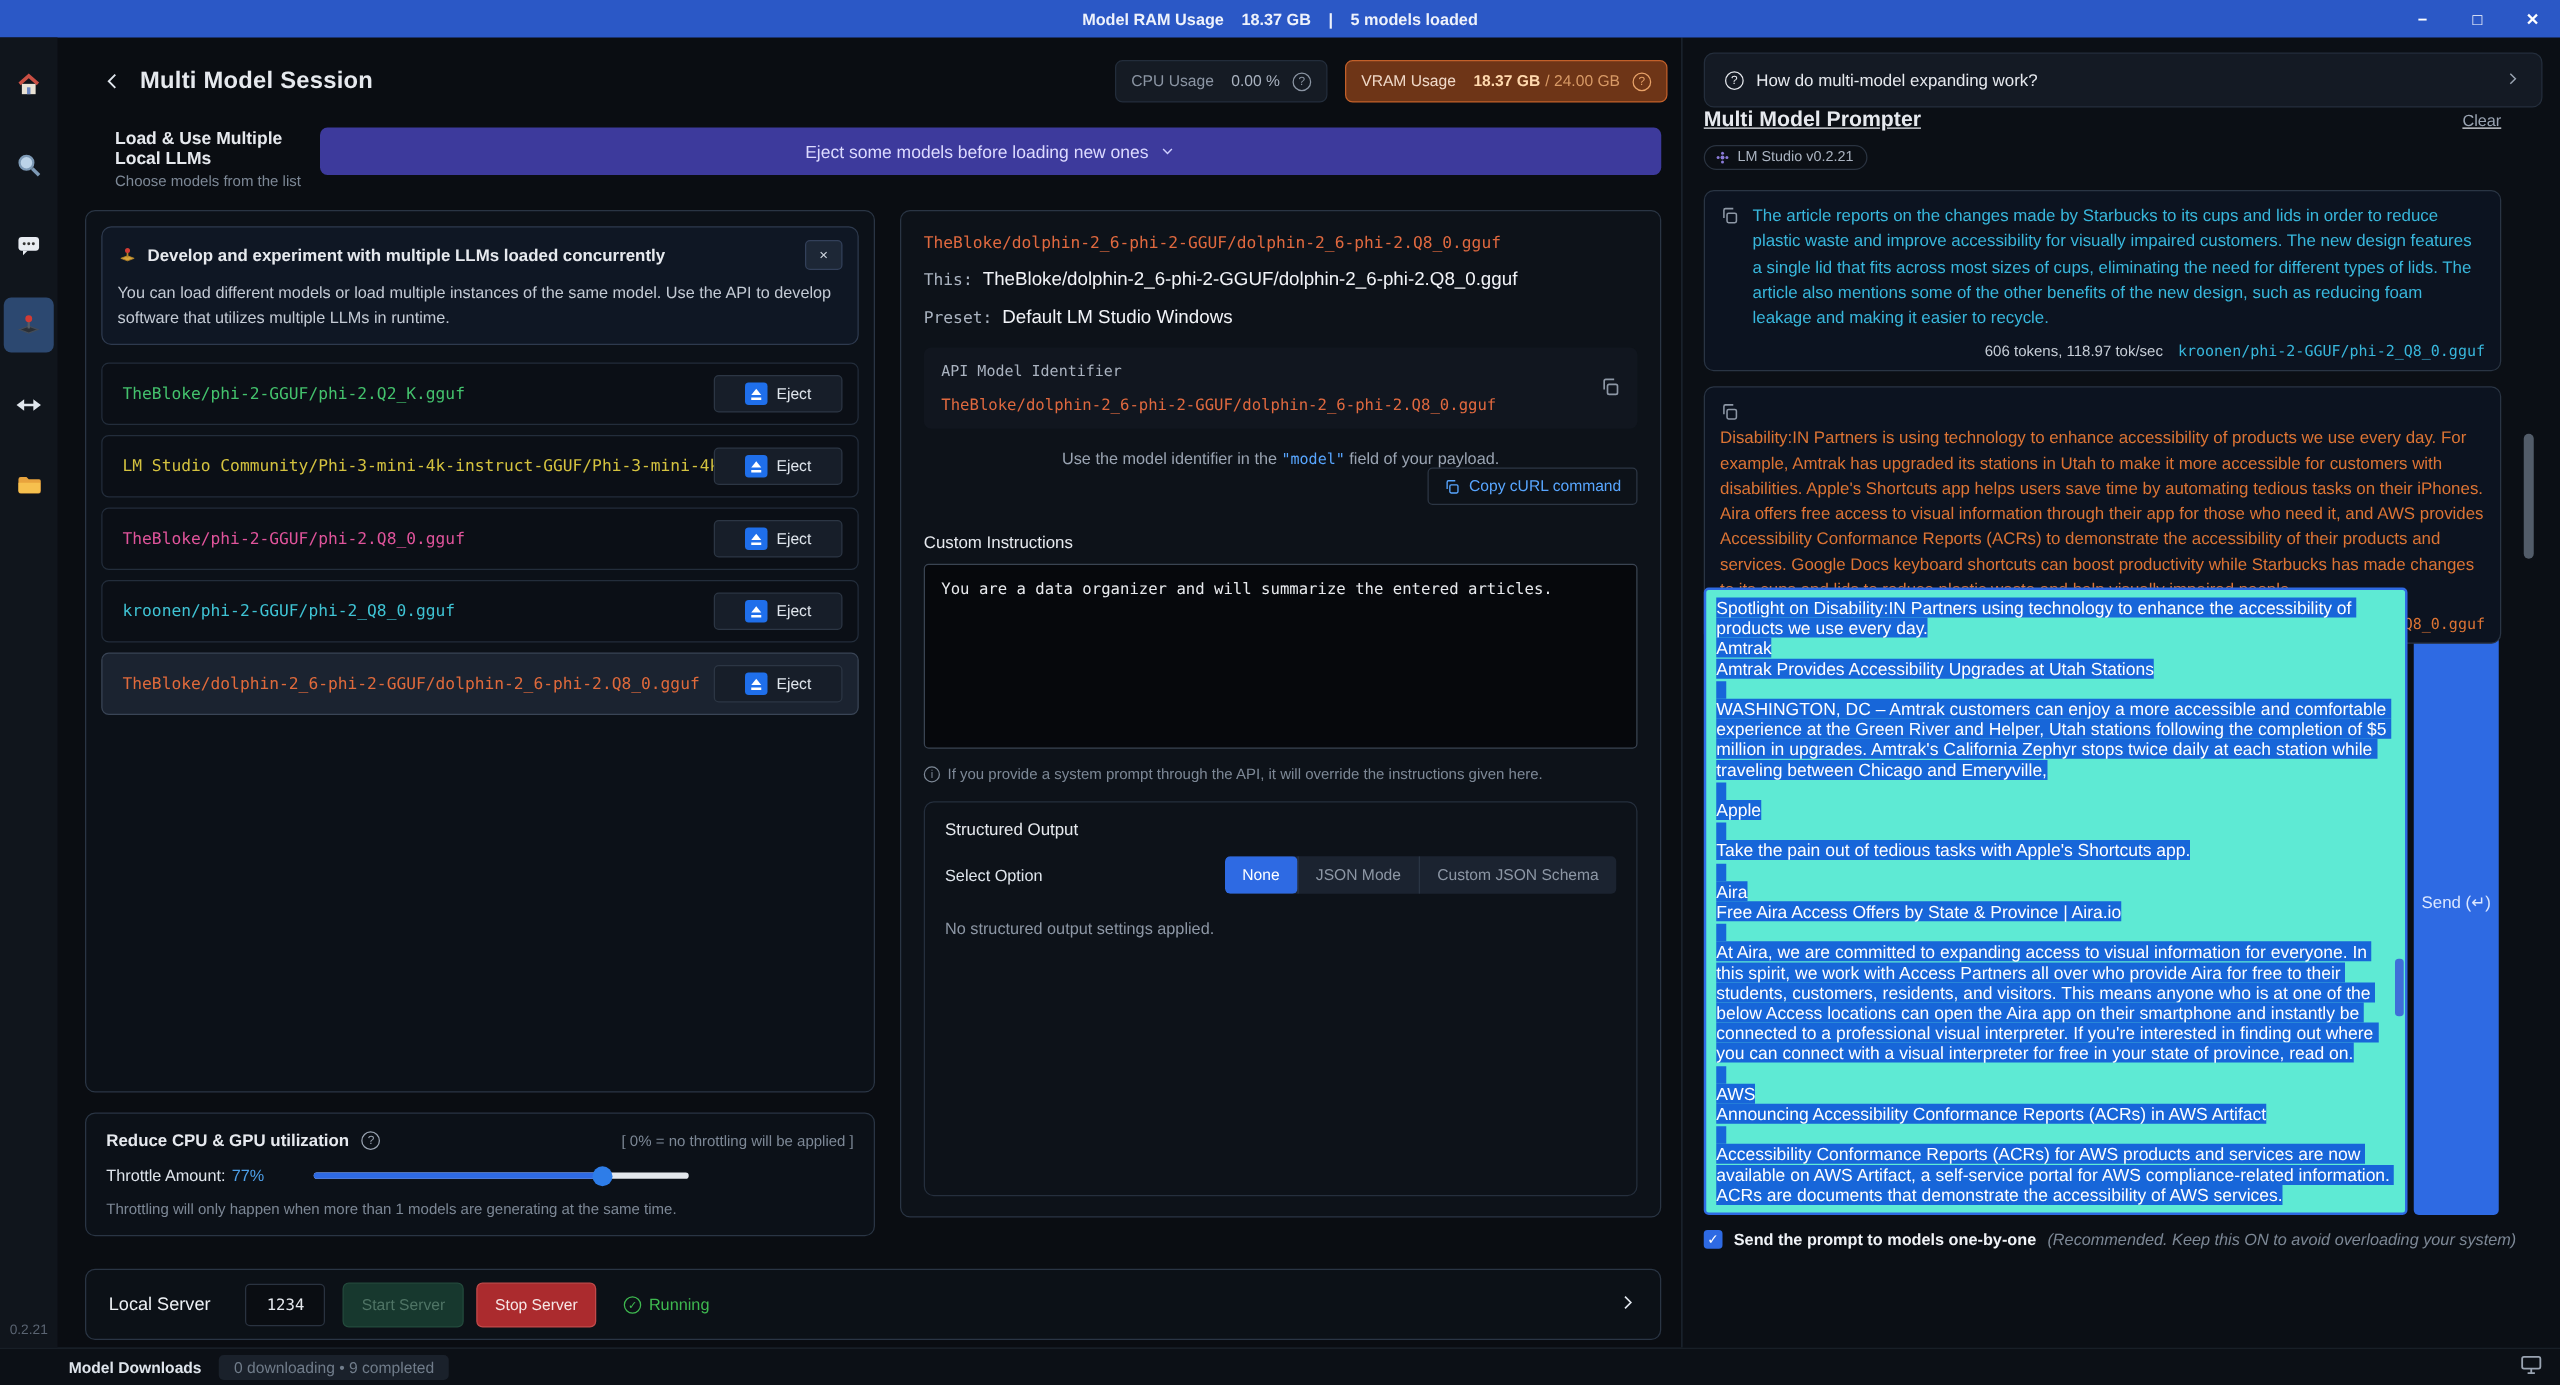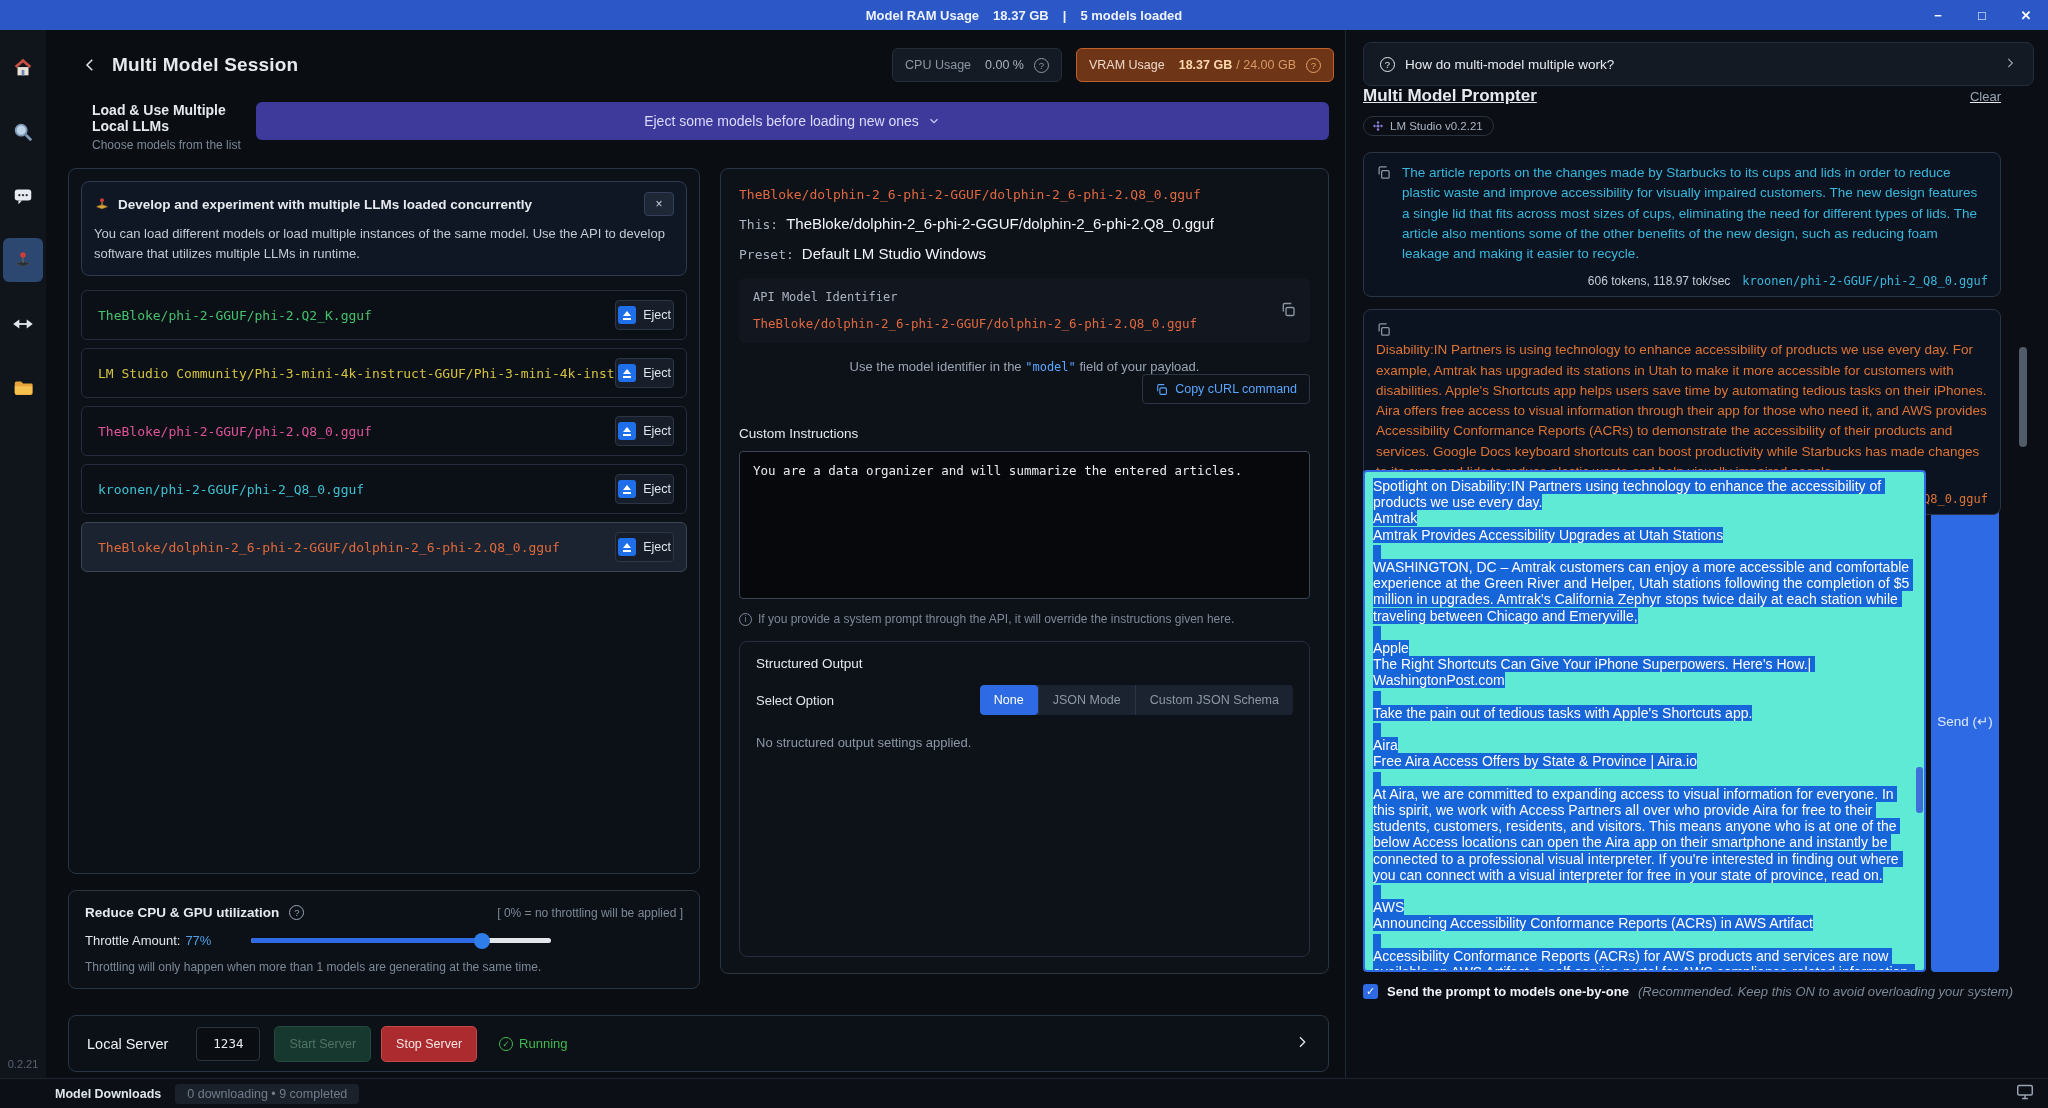--- a/index.html
+++ b/index.html
@@ -49,21 +49,21 @@
   .info-head { display:flex; align-items:center; }
   .info-head svg { width:16px; height:16px; margin-right:8px; flex:none; }
   .info-title { font-size:13.5px; font-weight:600; flex:1; }
   .info-close { width:30px; height:24px; background:#1d2736; border:1px solid #33405a; border-radius:4px; color:#cfd6df; font-size:12px; display:flex; align-items:center; justify-content:center; }
   .info-body { font-size:13px; color:#c3cad4; line-height:1.5; margin-top:8px; }
 
   .model-list { margin-top:14px; display:flex; flex-direction:column; gap:8px; }
   .model-row { height:50px; border:1px solid #232d3b; background:#0b0f16; border-radius:6px; display:flex; align-items:center; padding:0 12px 0 16px; }
   .model-row.selected { background:#1b2330; border-color:#3a4556; }
   .model-name { font-family:"DejaVu Sans Mono", monospace; font-size:13px; flex:1; white-space:nowrap; overflow:hidden; }
-  .eject-btn { height:30px; background:#171e29; border:1px solid #2c3644; border-radius:4px; display:flex; align-items:center; gap:7px; padding:0 2px; color:#dfe5ec; font-size:12.5px; }
+  .eject-btn { height:30px; background:#171e29; border:1px solid #2c3644; border-radius:4px; display:flex; align-items:center; gap:7px; padding:0 24px; color:#dfe5ec; font-size:12.5px; }
   .eject-badge { width:18px; height:18px; background:#1f6feb; border-radius:3px; display:flex; flex-direction:column; align-items:center; justify-content:center; }
   .eject-tri { width:0; height:0; border-left:4px solid transparent; border-right:4px solid transparent; border-bottom:5px solid #fff; }
   .eject-bar { width:8px; height:2px; background:#fff; margin-top:2px; }
 
   .throttle-card { width:632px; border:1px solid #2a3544; border-radius:8px; background:#0c1118; margin-top:16px; padding:14px 16px; }
   .throttle-top { display:flex; align-items:center; color:#9aa4b2; }
   .throttle-title { font-size:13.5px; font-weight:700; color:#e6e9ee; }
   .throttle-hint { margin-left:auto; font-size:12px; color:#7d8896; }
   .throttle-mid { display:flex; align-items:center; margin-top:13px; }
   .throttle-label { font-size:13px; color:#dfe5ec; }
@@ -403,21 +403,21 @@
                 <polyline points="9 5 16 12 9 19" fill="none" stroke="currentColor" stroke-width="2"></polyline>
               </svg>
           </span>
         </div>
       </div>
     </div>
 
     <div class="right">
       <div class="help-banner">
         <span class="qmark" style="margin-left:0;">?</span>
-        <span>How do multi-model multiple work?</span>
+        <span>How do multi-model expanding work?</span>
         <span class="chev-r">
           <svg class="chev-svg" width="14" height="14" viewBox="0 0 24 24">
               <polyline points="9 5 16 12 9 19" fill="none" stroke="currentColor" stroke-width="2"></polyline>
             </svg>
         </span>
       </div>
 
       <div class="prompter-row">
         <span class="prompter-title">Multi Model Prompter</span>
         <span class="clear-link">Clear</span>
@@ -463,21 +463,20 @@
       <div class="prompt-row">
         <div class="prompt-box">
           <div id="prompt-lines">
               <div class="pline"><span class="sel">Spotlight on Disability:IN Partners using technology to enhance the accessibility of products we use every day.</span></div>
               <div class="pline"><span class="sel">Amtrak</span></div>
               <div class="pline"><span class="sel">Amtrak Provides Accessibility Upgrades at Utah Stations</span></div>
               <div class="pline"><span class="sel sel-empty">&nbsp;</span></div>
               <div class="pline"><span class="sel">WASHINGTON, DC – Amtrak customers can enjoy a more accessible and comfortable experience at the Green River and Helper, Utah stations following the completion of $5 million in upgrades. Amtrak's California Zephyr stops twice daily at each station while traveling between Chicago and Emeryville,</span></div>
               <div class="pline"><span class="sel sel-empty">&nbsp;</span></div>
               <div class="pline"><span class="sel">Apple</span></div>
-              <div class="pline"><span class="sel">The Right Shortcuts Can Give Your iPhone Superpowers. Here's How.| WashingtonPost.com</span></div>
               <div class="pline"><span class="sel sel-empty">&nbsp;</span></div>
               <div class="pline"><span class="sel">Take the pain out of tedious tasks with Apple's Shortcuts app.</span></div>
               <div class="pline"><span class="sel sel-empty">&nbsp;</span></div>
               <div class="pline"><span class="sel">Aira</span></div>
               <div class="pline"><span class="sel">Free Aira Access Offers by State &amp; Province | Aira.io</span></div>
               <div class="pline"><span class="sel sel-empty">&nbsp;</span></div>
               <div class="pline"><span class="sel">At Aira, we are committed to expanding access to visual information for everyone. In this spirit, we work with Access Partners all over who provide Aira for free to their students, customers, residents, and visitors. This means anyone who is at one of the below Access locations can open the Aira app on their smartphone and instantly be connected to a professional visual interpreter. If you're interested in finding out where you can connect with a visual interpreter for free in your state of province, read on.</span></div>
               <div class="pline"><span class="sel sel-empty">&nbsp;</span></div>
               <div class="pline"><span class="sel">AWS</span></div>
               <div class="pline"><span class="sel">Announcing Accessibility Conformance Reports (ACRs) in AWS Artifact</span></div>

